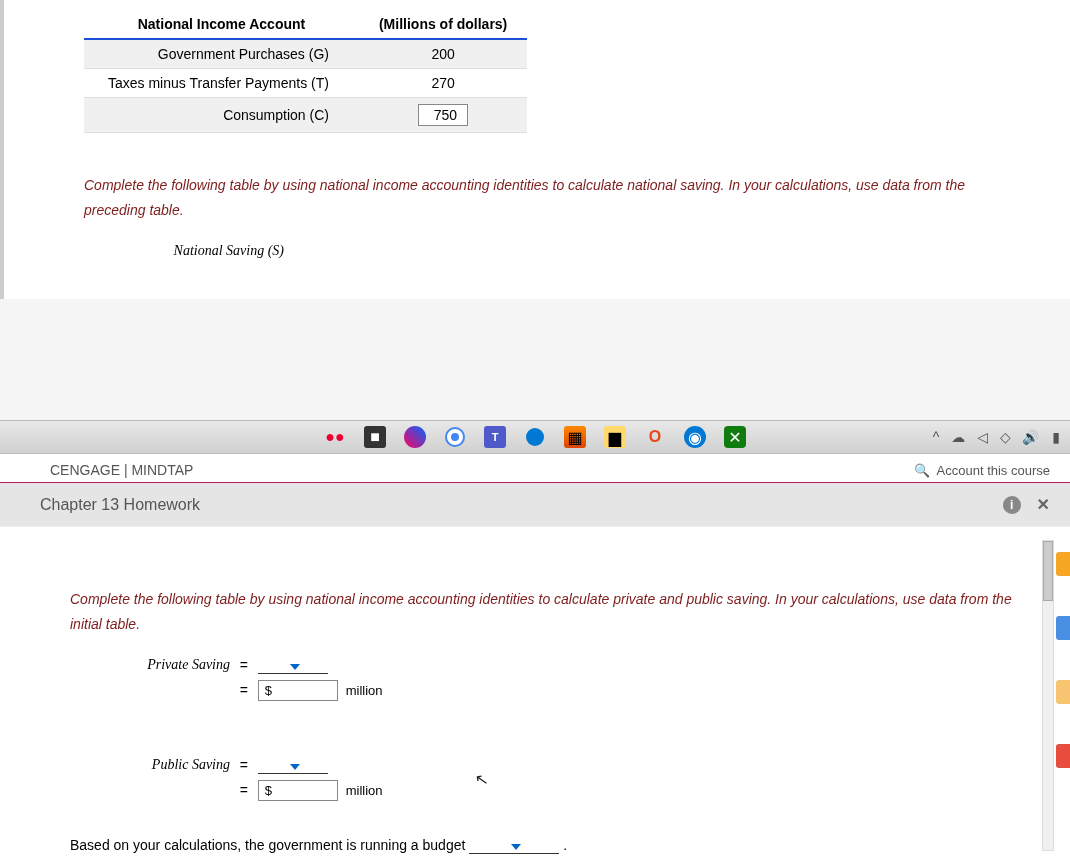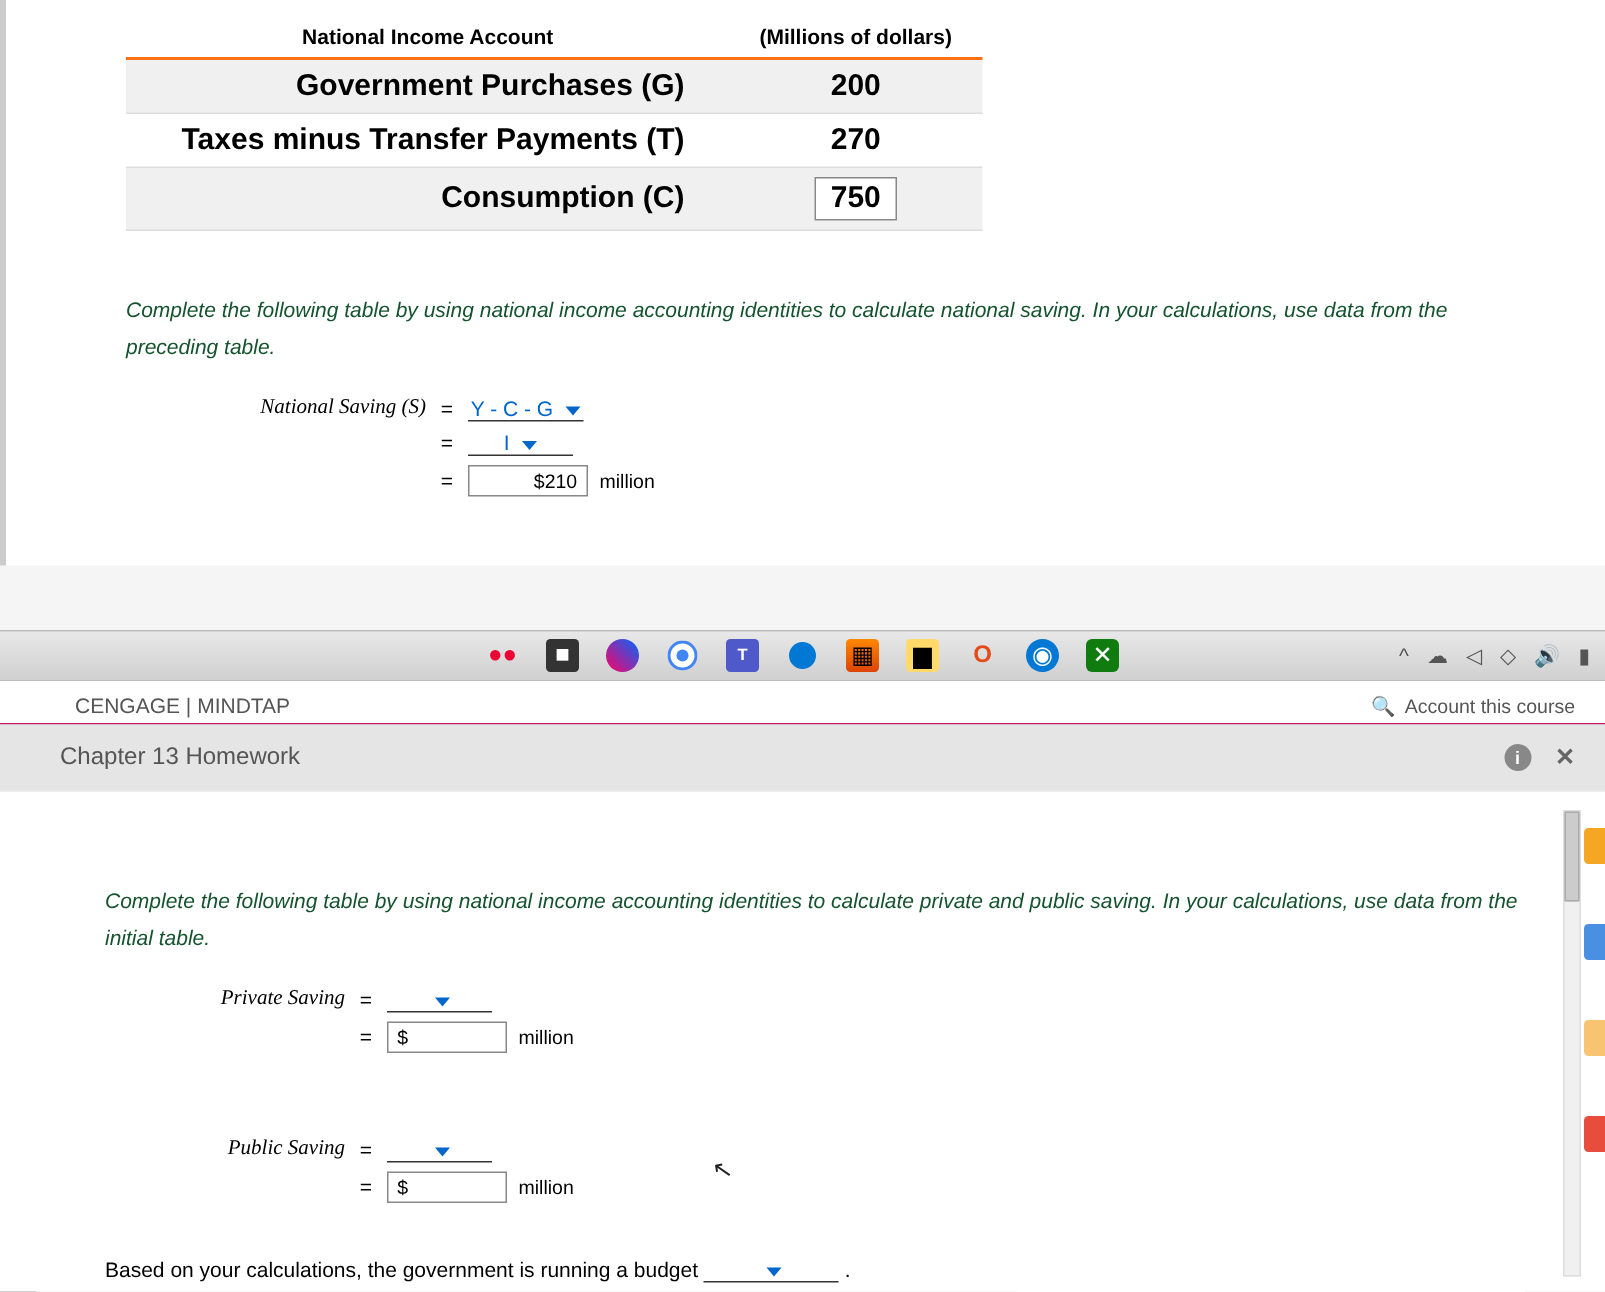--- a/index.html
+++ b/index.html
@@ -18,47 +18,46 @@
     padding: 10px 40px 30px 80px;
     border-left: 4px solid #ccc;
   }
   .ni-table {
     border-collapse: collapse;
     margin-bottom: 40px;
   }
   .ni-table th {
     font-weight: bold;
     padding: 6px 20px;
-    border-bottom: 2px solid #f97316;
+    border-bottom: 2px solid #1d4ed8;
     font-size: 14px;
     text-align: center;
     background: #fff;
   }
   .ni-table td {
-    padding: 6px 37px;
+    padding: 6px 24px;
     border-bottom: 1px solid #ddd;
-    font-size: 20px;
+    font-size: 14px;
     text-align: center;
-    font-weight: bold;
   }
   .ni-table tr:nth-child(even) td { background: #f0f0f0; }
   .ni-table tr:nth-child(odd) td { background: #fff; }
   .ni-table td:first-child { text-align: right; padding-right: 30px; }
   .value-box {
     display: inline-block;
     border: 1px solid #888;
     padding: 2px 10px;
     min-width: 50px;
     text-align: right;
     background: #fff;
   }
   .instruction {
     font-style: italic;
     font-size: 14px;
-    color: #14532d;
+    color: #7f1d1d;
     margin: 40px 0 20px 0;
     line-height: 1.8;
   }
   .equation-block {
     margin: 10px 0 10px 30px;
     font-size: 14px;
   }
   .eq-label {
     font-style: italic;
     font-family: Georgia, serif;
@@ -246,41 +245,20 @@
       <td>Consumption (C)</td>
       <td><span class="value-box">750</span></td>
     </tr>
   </tbody>
     </table>
 
   <div class="instruction">Complete the following table by using national income accounting identities to calculate national saving. In your calculations, use data from the preceding table.</div>
 
   <div class="equation-block">
     <span class="eq-label">National Saving (S)</span>
-    <div class="eq-rows">
-      <div class="eq-row">
-        <span class="eq-eq">=</span>
-        <span class="dropdown">
-          <span>Y - C - G</span>
-          <span class="caret"></span>
-        </span>
-      </div>
-      <div class="eq-row">
-        <span class="eq-eq">=</span>
-        <span class="dropdown">
-          <span>I</span>
-          <span class="caret"></span>
-        </span>
-      </div>
-      <div class="eq-row">
-        <span class="eq-eq">=</span>
-        <span class="input-box">$210</span>
-        <span class="unit">million</span>
-      </div>
-    </div>
   </div>
 </div>
 
 <div class="scroll-arrows">▼ ◄</div>
 
 <div class="taskbar">
   <span class="tb-icon" style="color:#e03;">●●</span>
   <span class="tb-icon" style="background:#333;color:#fff;">■</span>
   <span class="tb-icon" style="background:linear-gradient(45deg,#f06,#06f);border-radius:50%;"></span>
   <span class="tb-icon">

